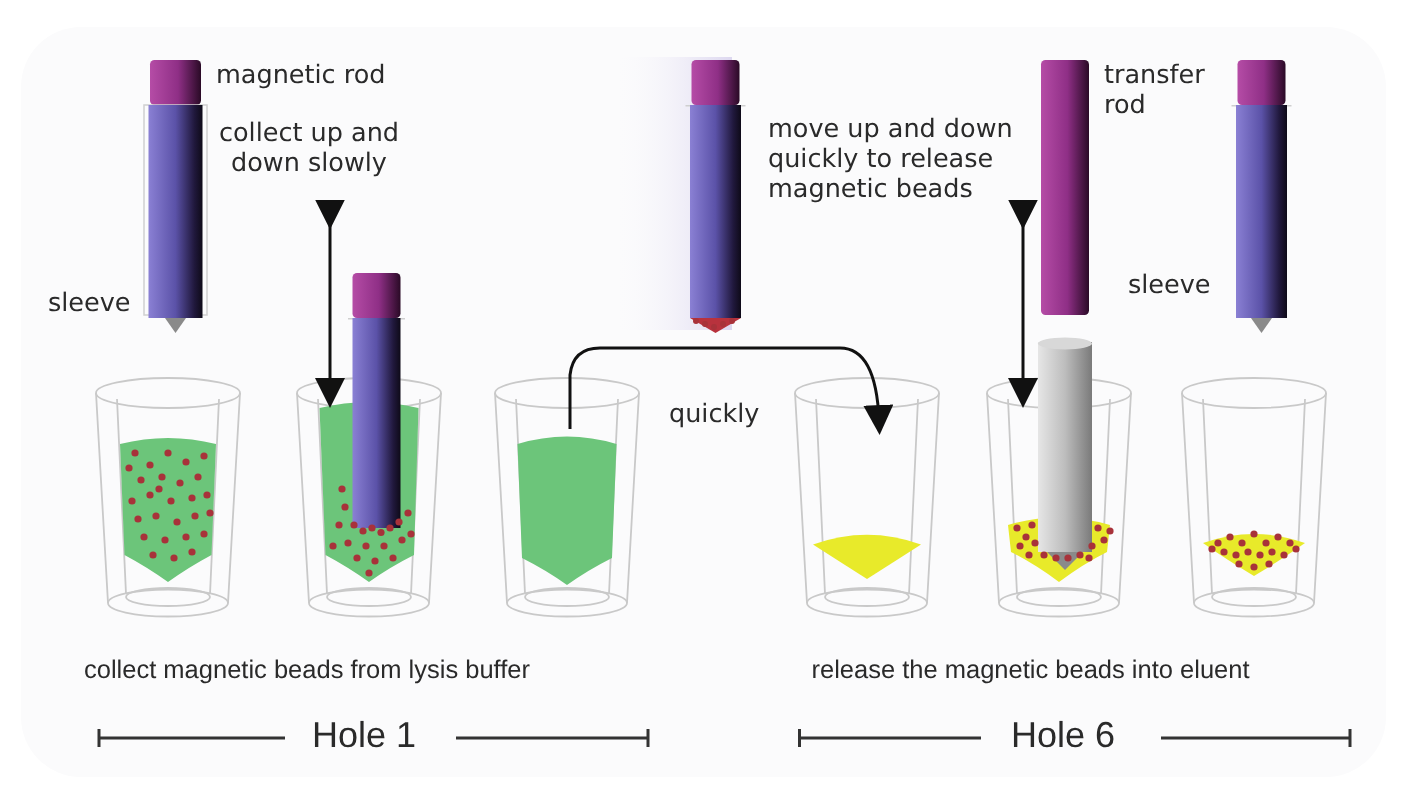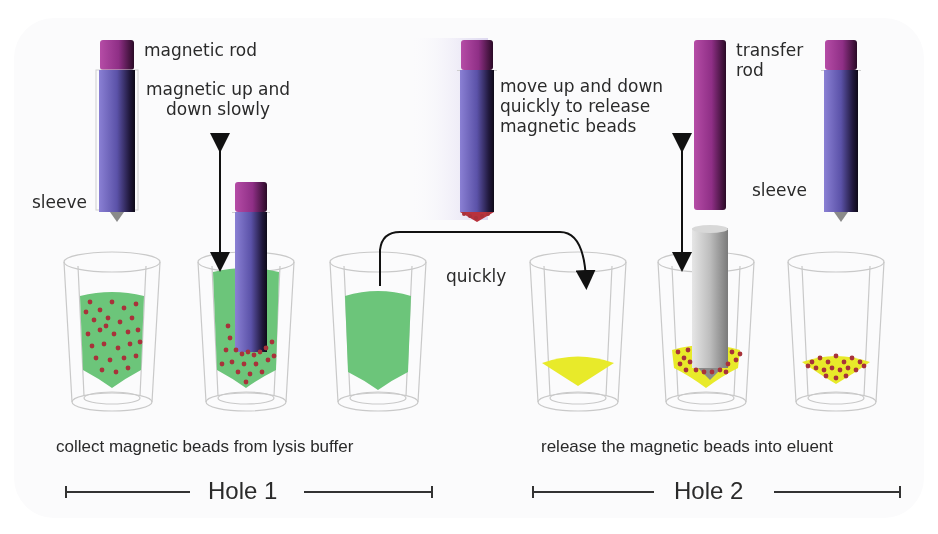--- a/index.html
+++ b/index.html
@@ -246,29 +246,29 @@
     </g>
     <g stroke="#333" stroke-width="2">
       <line x1="533" y1="492" x2="654" y2="492"></line>
       <line x1="533" y1="486" x2="533" y2="498"></line>
       <line x1="774" y1="492" x2="900" y2="492"></line>
       <line x1="900" y1="486" x2="900" y2="498"></line>
     </g>
   </svg>
 
   <div class="lbl" style="left:144px;top:40px;">magnetic rod</div>
-  <div class="lbl" style="left:146px;top:79px;text-align:center;">magnetic up and
+  <div class="lbl" style="left:146px;top:79px;text-align:center;">collect up and
 down slowly</div>
   <div class="lbl" style="left:32px;top:192px;">sleeve</div>
-  <div class="lbl" style="left:500px;top:76px;">move up and down
+  <div class="lbl" style="left:512px;top:76px;">move up and down
 quickly to release
 magnetic beads</div>
   <div class="lbl" style="left:446px;top:266px;">quickly</div>
   <div class="lbl" style="left:736px;top:40px;">transfer
 rod</div>
   <div class="lbl" style="left:752px;top:180px;">sleeve</div>
 
   <div class="cap" style="left:541px;top:437px;">release the magnetic beads into eluent</div>
   <div class="cap" style="left:56px;top:437px;">collect magnetic beads from lysis buffer</div>
 
   <div class="hole" style="left:208px;top:477px;">Hole 1</div>
-  <div class="hole" style="left:674px;top:477px;">Hole 2</div>
+  <div class="hole" style="left:674px;top:477px;">Hole 6</div>
 </div>
 
 </body></html>

